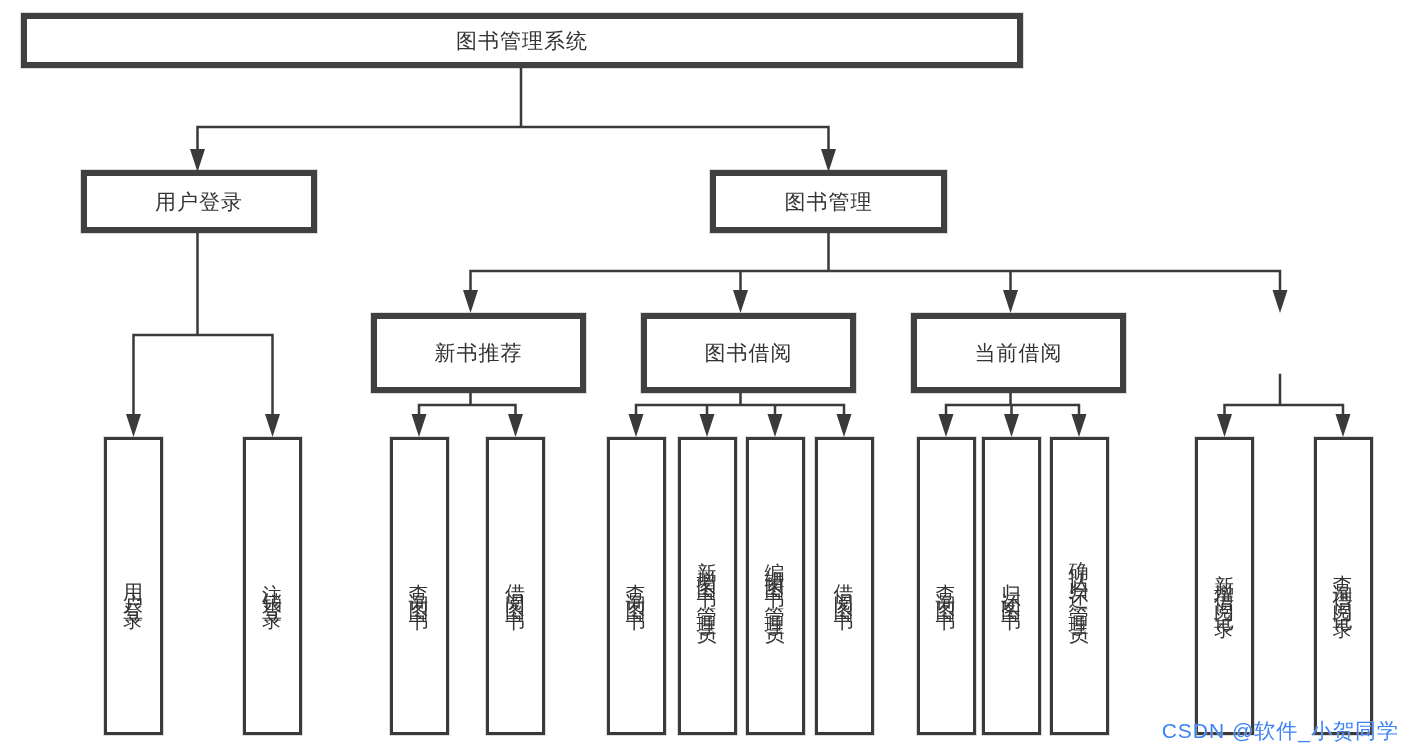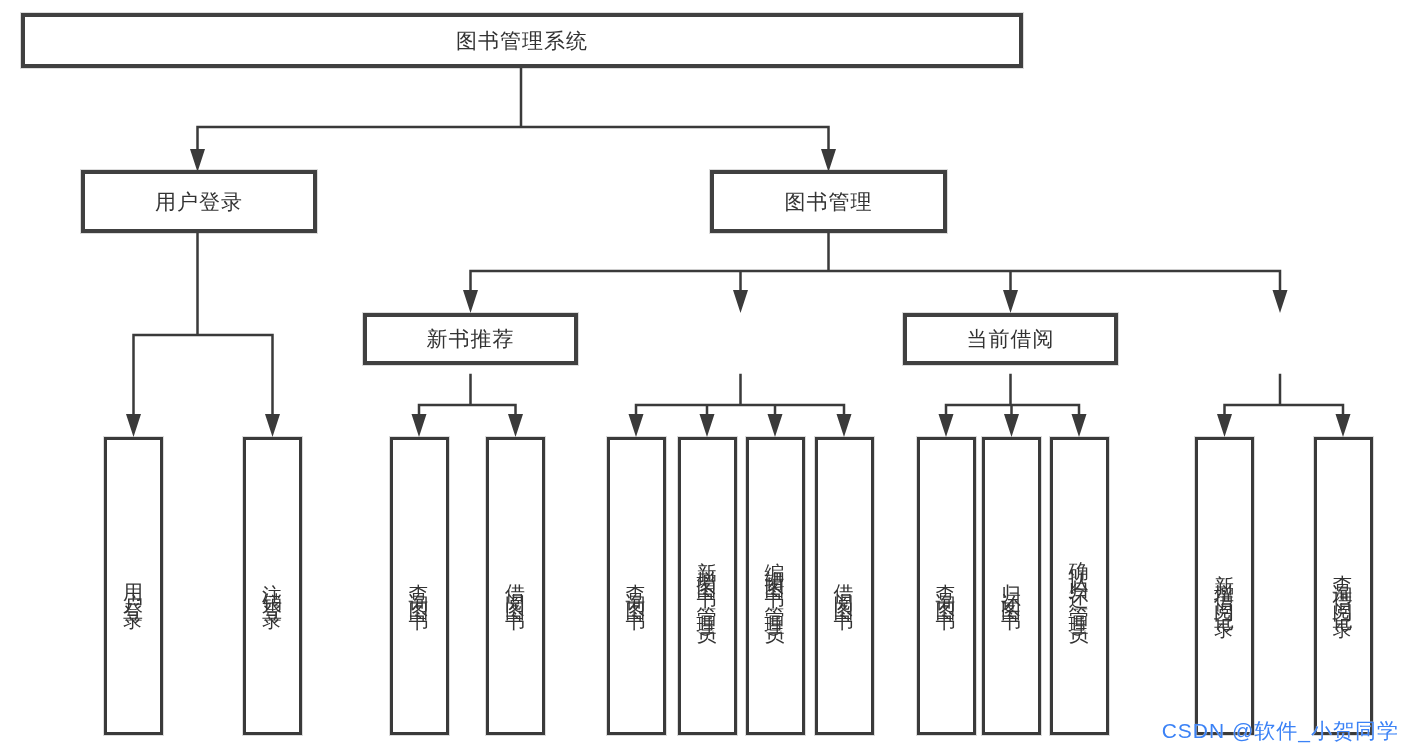--- a/index.html
+++ b/index.html
@@ -12,33 +12,33 @@
     overflow: hidden;
   }
   #connectors {
     position: absolute;
     left: 0; top: 0;
     width: 1405px; height: 747px;
   }
   .node {
     position: absolute;
     background: #ffffff;
-    border: 4px solid #404040;
+    border: 6px solid #404040;
     box-shadow: 0 0 0 1px rgba(60,60,60,0.18);
     box-sizing: border-box;
     display: flex;
     align-items: center;
     justify-content: center;
     color: #333333;
   }
   .node.h { font-size: 21px; letter-spacing: 1px; }
   .node.root { left: 21px; top: 13px; width: 1002px; height: 55px; font-size: 21px; }
   .node.l2a { left: 81px;  top: 170px; width: 236px; height: 63px; }
   .node.l2b { left: 710px; top: 170px; width: 237px; height: 63px; }
-  .node.l3  { top: 313px; width: 215px; height: 52px; }
+  .node.l3  { top: 313px; width: 215px; height: 80px; margin-left: 8px; }
   .leaf {
     position: absolute;
     top: 437px;
     width: 59px;
     height: 298px;
     background: #ffffff;
     border: 3px solid #3a3a3a;
     box-shadow: 0 0 0 1px rgba(60,60,60,0.18);
     box-sizing: border-box;
     display: flex;
@@ -89,20 +89,21 @@
       <path d="M1224.5 437 l-7.5 -23 h15 z M1343 437 l-7.5 -23 h15 z"></path>
     </g>
   </svg>
 
   <div class="node h root">图书管理系统</div>
 
   <div class="node h l2a">用户登录</div>
   <div class="node h l2b">图书管理</div>
 
   <div class="node h l3" style="left:363px">新书推荐</div>
+  <div class="node h l3" style="left:633px">图书借阅</div>
   <div class="node h l3" style="left:903px">当前借阅</div>
 
   <div class="leaf" style="left:104px">
     <span>用户登录</span>
   </div>
   <div class="leaf" style="left:243px">
     <span>注销登录</span>
   </div>
 
   <div class="leaf" style="left:389.5px">

